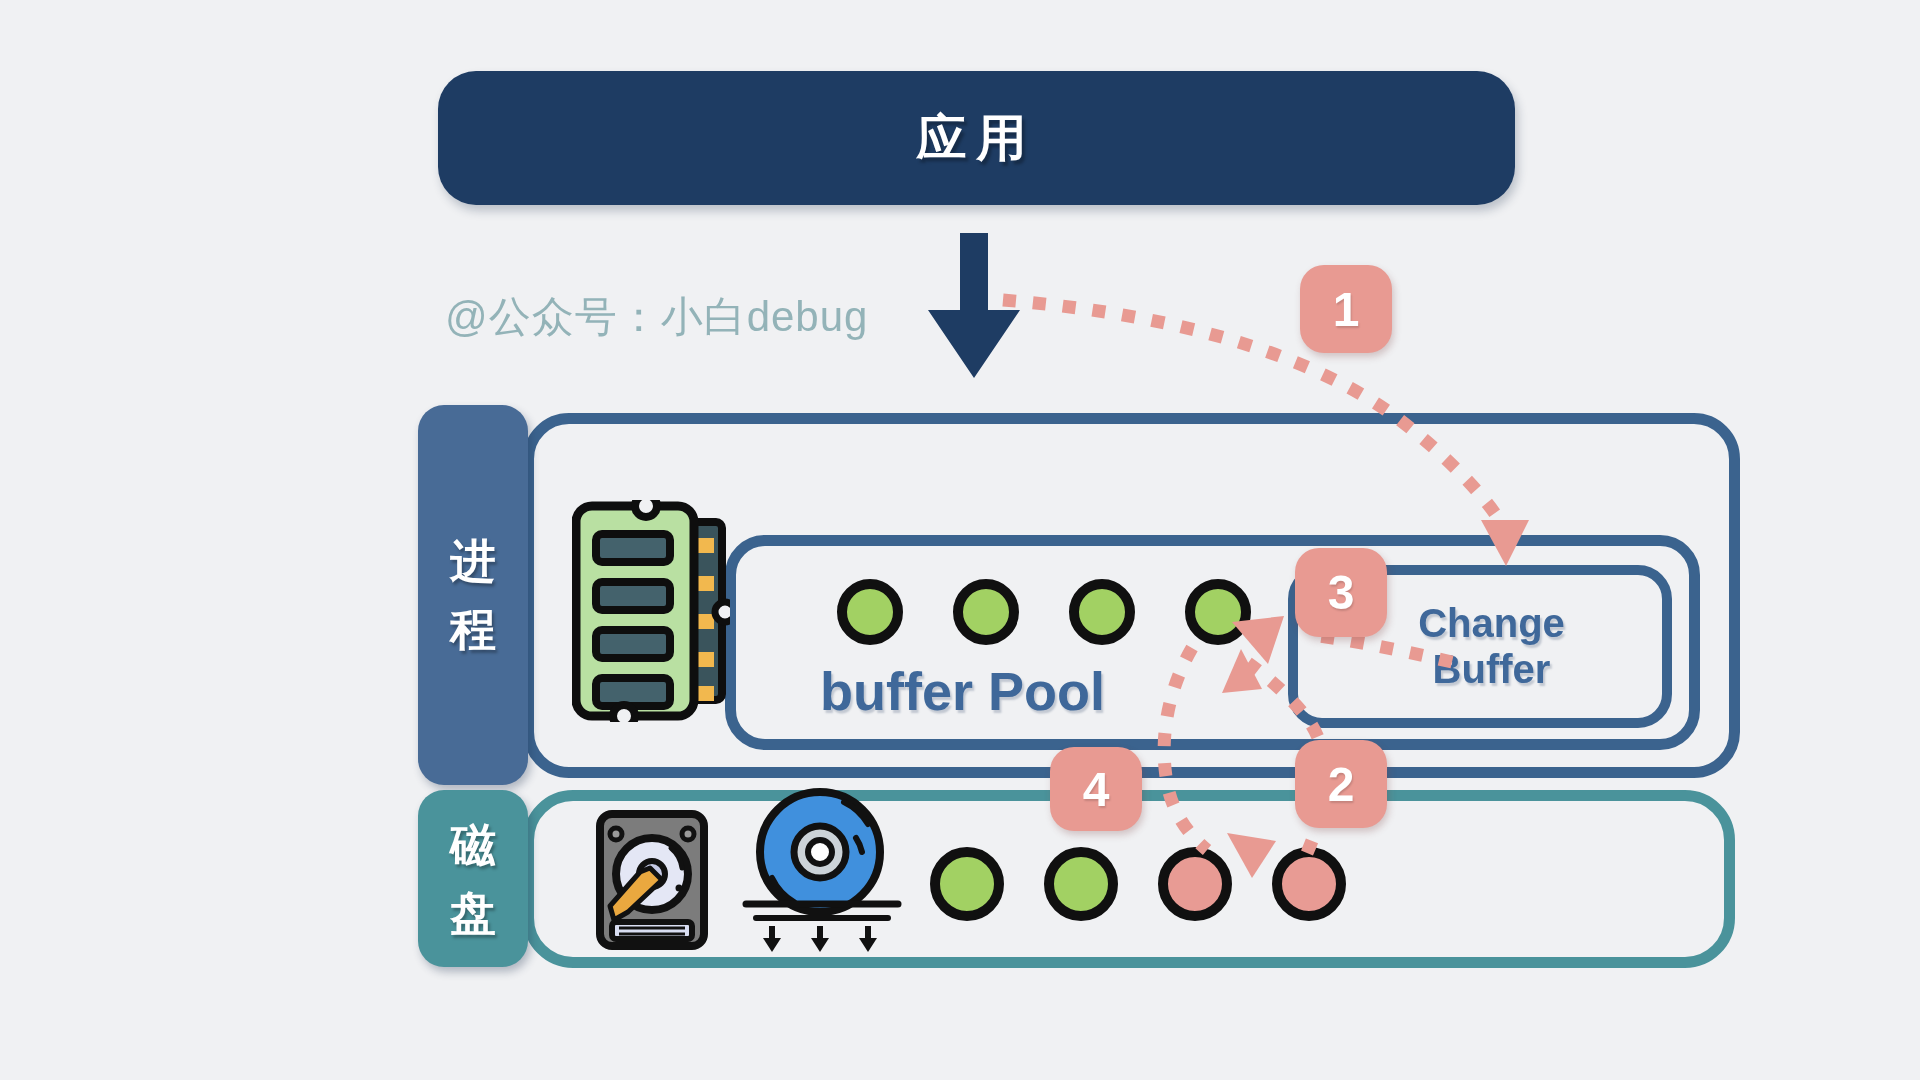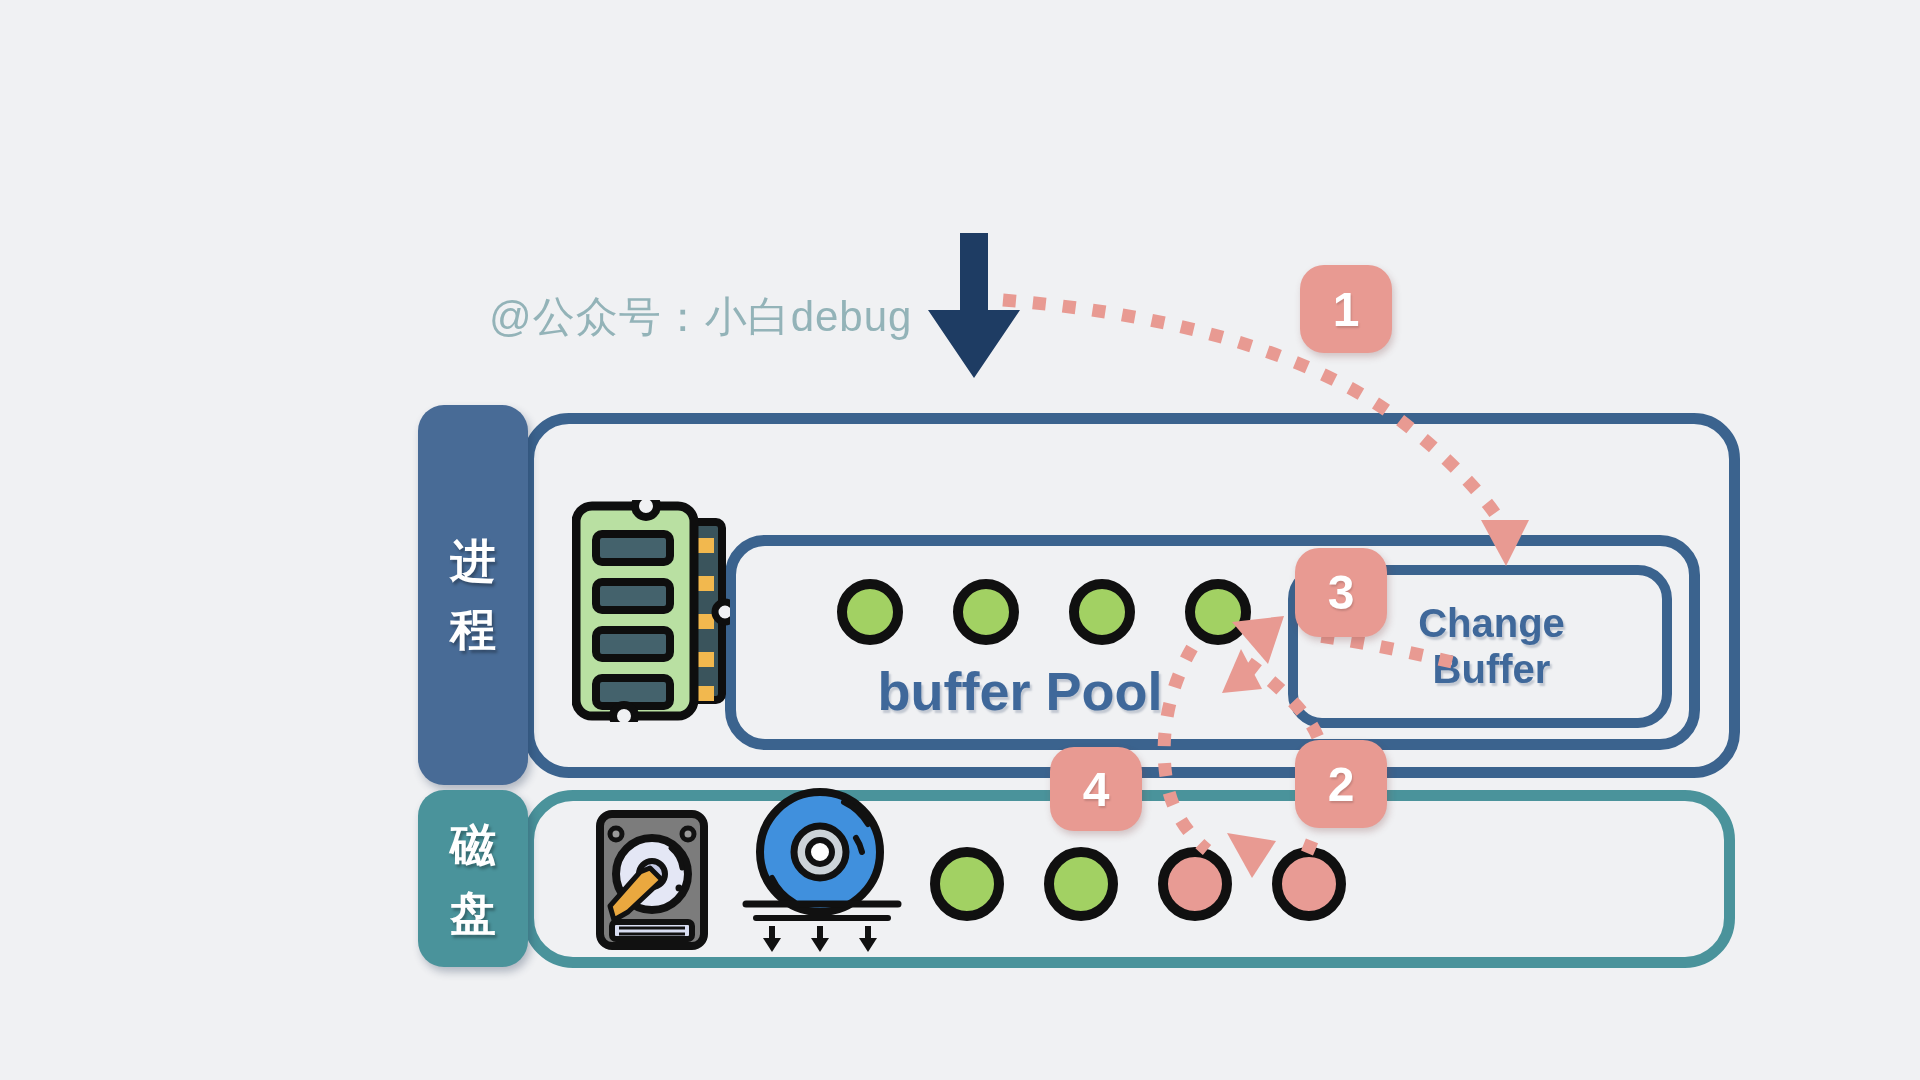--- a/index.html
+++ b/index.html
@@ -12,21 +12,21 @@
   body{background:#d8dadd;font-family:"Liberation Sans","DejaVu Sans",sans-serif;}
   #canvas{position:relative;width:1920px;height:1080px;background:var(--background);overflow:hidden;}
 
   .app-box{position:absolute;left:438px;top:71px;width:1077px;height:134px;
     background:var(--navy);border-radius:38px;display:flex;align-items:center;justify-content:center;
     box-shadow:3px 6px 10px rgba(30,50,80,.25);}
   .app-box .title{color:#fff;font-size:50px;font-weight:bold;letter-spacing:10px;
     text-shadow:3px 4px 3px rgba(0,0,0,.28);}
 
   .watermark{position:absolute;left:445px;top:289px;font-size:42px;color:var(--watermark);
-    font-weight:500;letter-spacing:1px;margin-left:44px;}
+    font-weight:500;letter-spacing:1px;}
 
   .outline-box{position:absolute;box-sizing:border-box;border-style:solid;background:transparent;}
   .process-box{left:523px;top:413px;width:1217px;height:365px;border-width:11px;
     border-color:var(--steel-border);border-radius:46px;}
   .bufferpool-box{left:725px;top:535px;width:975px;height:215px;border-width:11px;
     border-color:var(--steel-border);border-radius:40px;}
   .changebuffer-box{left:1288px;top:565px;width:384px;height:163px;border-width:10px;
     border-color:var(--steel-border);border-radius:34px;display:flex;flex-direction:column;
     align-items:center;justify-content:center;padding-left:23px;}
   .changebuffer-box .cb-line{color:var(--label-blue);font-size:40px;font-weight:bold;line-height:1.14;
@@ -49,21 +49,21 @@
 
   .pages-row{position:absolute;display:flex;z-index:2;}
   .bp-pages{left:837px;top:579px;gap:50px;}
   .disk-pages{left:930px;top:847px;gap:40px;}
   .page-circle{box-sizing:border-box;border:10px solid #101010;border-radius:50%;}
   .bp-pages .page-circle{width:66px;height:66px;}
   .disk-pages .page-circle{width:74px;height:74px;}
   .page-circle.green{background:var(--page-green);}
   .page-circle.pink{background:var(--page-pink);}
 
-  .bp-title{position:absolute;left:820px;top:660px;width:400px;text-align:center;z-index:2;
+  .bp-title{position:absolute;left:820px;top:660px;width:400px;text-align:left;z-index:2;
     color:var(--label-blue);font-size:54px;font-weight:bold;
     text-shadow:2px 3px 2px rgba(60,80,110,.25);}
 
   .icon-svg{position:absolute;z-index:2;}
   #ram-icon{left:572px;top:500px;}
   #hdd-icon{left:596px;top:810px;}
   #cd-icon{left:740px;top:786px;}
 
   #overlay{position:absolute;left:0;top:0;z-index:4;pointer-events:none;}
 
@@ -76,20 +76,23 @@
   .badge-4{left:1050px;top:747px;width:92px;height:84px;}
 
   .dotted{fill:none;stroke:var(--salmon);stroke-width:13;stroke-dasharray:13 17;stroke-linecap:butt;}
   .arrowhead{fill:var(--salmon);}
 </style>
 </head>
 <body>
 
 <div id="canvas">
 
+  <div class="app-box">
+    <span class="title">应用</span>
+  </div>
 
   <div class="watermark">@公众号：小白debug</div>
 
   <div class="outline-box process-box"></div>
   <div class="side-tab process-tab">
     <span>进</span>
     <span>程</span>
   </div>
 
   <div class="outline-box bufferpool-box"></div>

